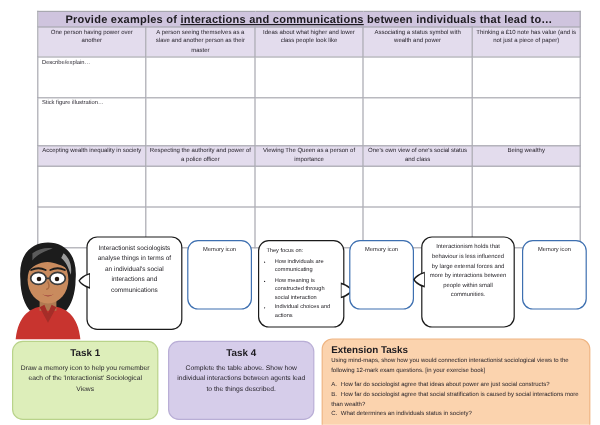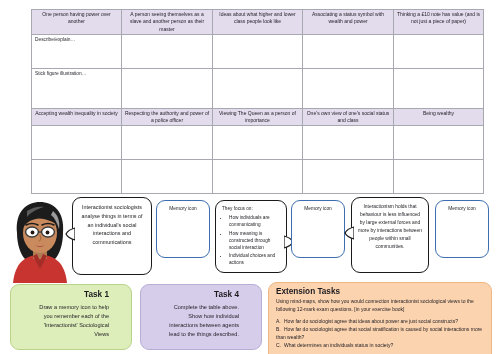--- a/index.html
+++ b/index.html
@@ -90,21 +90,21 @@
   .bubble-b5{left:351px;top:197px;width:78px;height:76px;font-size:4.9px;}
   .bubble-b6{left:435px;top:200px;width:54px;height:58px;
              font-size:4.8px;text-align:center;padding-top:4px;}
   .b3-title{margin:0 0 2px 1px;}
   .b3-list{margin:0;padding-left:8px;}
   .b3-list li{margin-bottom:1.5px;}
 
   
   .taskbox{
     position:absolute;box-sizing:border-box;border-radius:9px;
-    text-align:right;padding:5px 22px;
+    text-align:center;padding:5px 6px;
   }
   .task1{left:10px;top:284px;width:122px;height:66px;
          background:#ddeeba;border:1.2px solid #b9d38a;}
   .task2{left:140px;top:284px;width:122px;height:66px;
          background:#d6cdea;border:1.2px solid #b9aed6;}
   .task3{left:268px;top:282px;width:224px;height:84px;
          background:#fbd3ae;border:1.2px solid #efb583;
          text-align:left;padding:4px 7px;}
   .task-title{font-size:8.2px;font-weight:bold;margin-bottom:4px;color:#1d1b20;}
   .task-body{font-size:5.6px;line-height:1.62;color:#211e25;}
@@ -122,20 +122,23 @@
   <table class="worksheet-table">
     <colgroup>
       <col style="width:90px">
         <col style="width:91px">
         <col style="width:90px">
         <col style="width:91px">
         <col style="width:90px">
     </colgroup>
     <tbody>
       <tr>
+        <td class="title-cell" colspan="5"><span>Provide examples of </span><span class="u">interactions and communications</span><span> between individuals that lead to…</span></td>
+      </tr>
+      <tr>
         <td class="hdr-cell">One person having power over another</td>
         <td class="hdr-cell">A person seeing themselves as a slave and another person as their master</td>
         <td class="hdr-cell">Ideas about what higher and lower class people look like</td>
         <td class="hdr-cell">Associating a status symbol with wealth and power</td>
         <td class="hdr-cell">Thinking a £10 note has value (and is not just a piece of paper)</td>
       </tr>
       <tr>
         <td class="body-cell">
             <span class="cell-note">Describe/explain…</span>
           </td>

